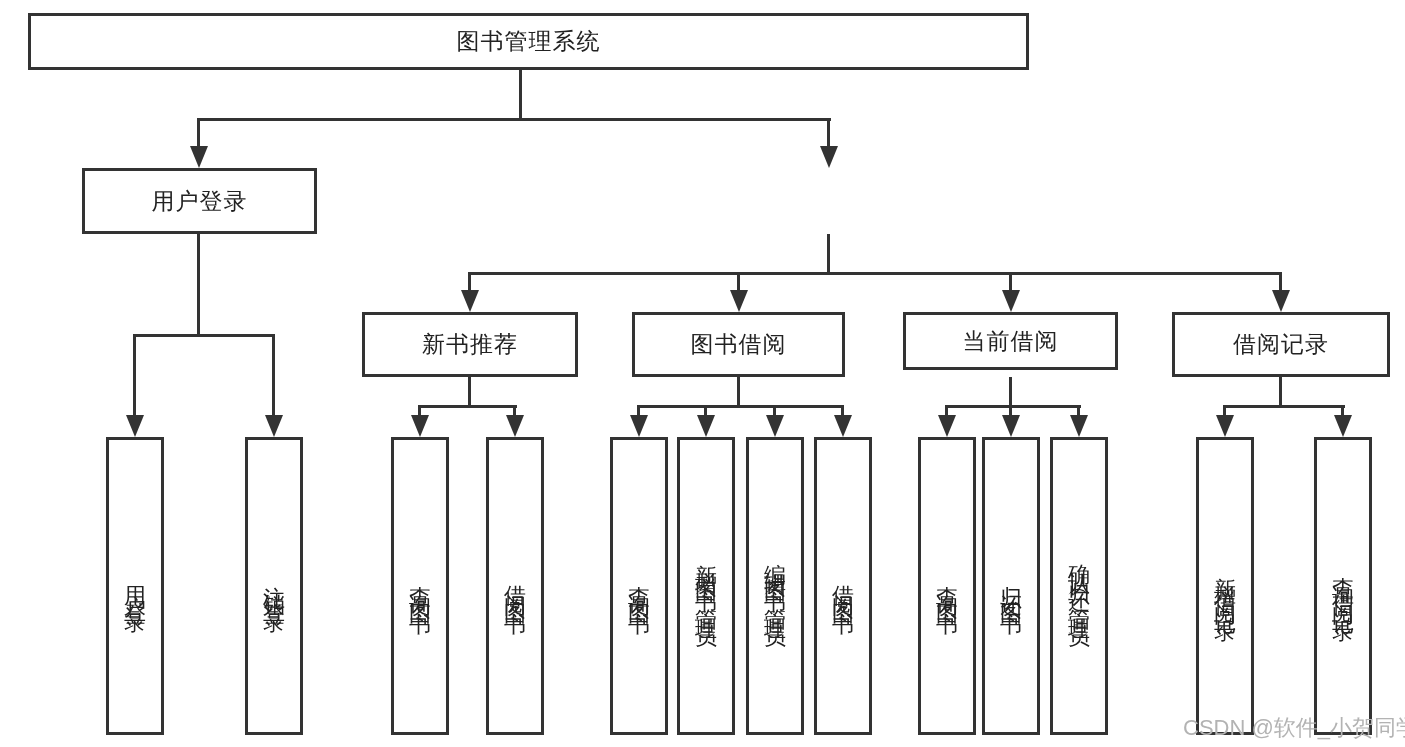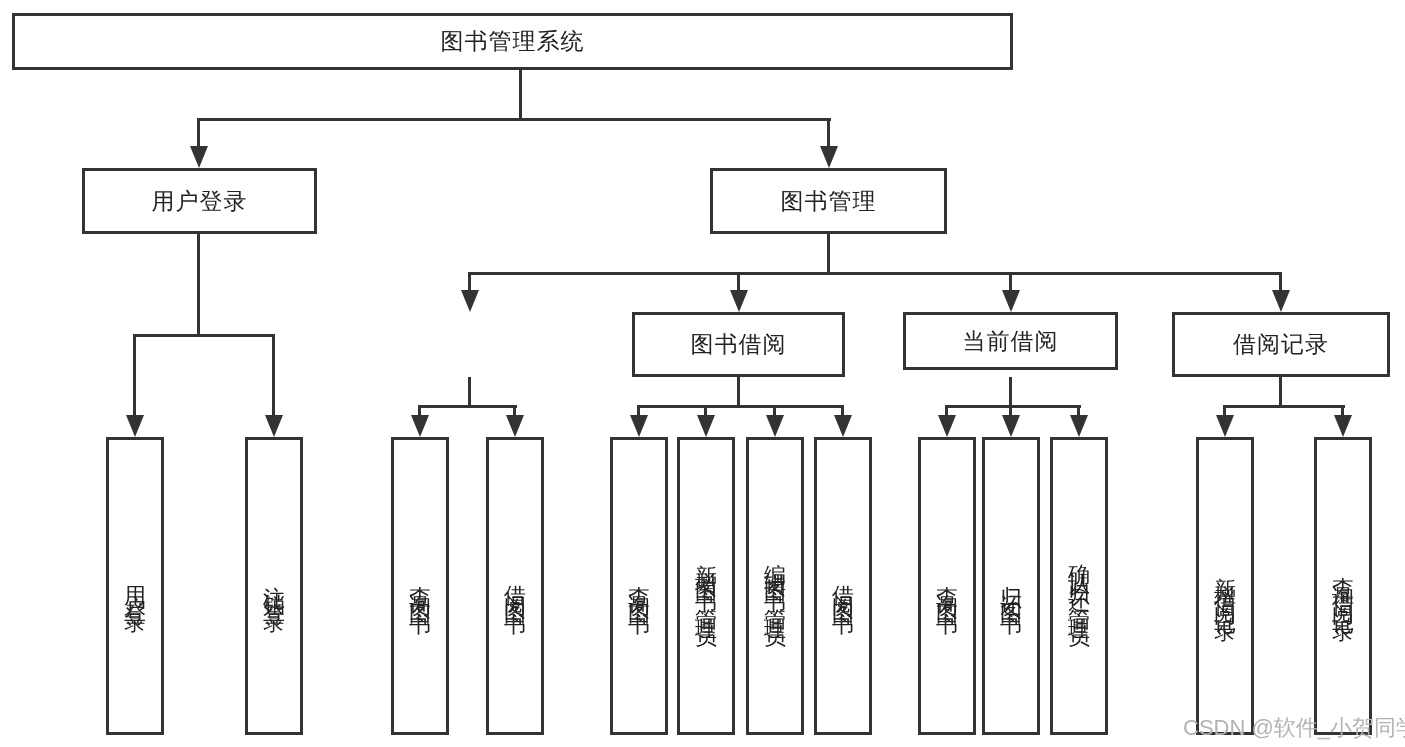--- a/index.html
+++ b/index.html
@@ -57,56 +57,56 @@
     color:var(--wm);
     z-index:5;
     white-space:nowrap;
   }
 </style>
 </head>
 <body>
 
 <div class="canvas">
 
-  <div class="box" style="left:12px;top:13px;width:1001px;height:57px;">
+  <div class="box" style="left:28px;top:13px;width:1001px;height:57px;">
     <span>图书管理系统</span>
   </div>
 
   <div class="vline" style="left:519px;top:70px;height:50px;"></div>
   <div class="hline" style="left:197px;top:118px;width:634px;"></div>
   <div class="vline" style="left:197px;top:118px;height:30px;"></div>
   <div class="arrow" style="left:190px;top:146px;"></div>
   <div class="vline" style="left:827px;top:118px;height:30px;"></div>
   <div class="arrow" style="left:820px;top:146px;"></div>
 
   <div class="box" style="left:82px;top:168px;width:235px;height:66px;">
     <span>用户登录</span>
-  </div>
-  <div class="box" style="left:710px;top:168px;width:237px;height:66px;">
-    <span>图书管理</span>
   </div>
 
   <div class="vline" style="left:197px;top:234px;height:103px;"></div>
   <div class="hline" style="left:133px;top:334px;width:142px;"></div>
   <div class="vline" style="left:133px;top:334px;height:82px;"></div>
   <div class="arrow" style="left:126px;top:415px;"></div>
   <div class="vline" style="left:272px;top:334px;height:82px;"></div>
   <div class="arrow" style="left:265px;top:415px;"></div>
 
   <div class="vline" style="left:827px;top:234px;height:41px;"></div>
   <div class="hline" style="left:468px;top:272px;width:814px;"></div>
   <div class="vline" style="left:468px;top:272px;height:20px;"></div>
   <div class="arrow" style="left:461px;top:290px;"></div>
   <div class="vline" style="left:737px;top:272px;height:20px;"></div>
   <div class="arrow" style="left:730px;top:290px;"></div>
   <div class="vline" style="left:1009px;top:272px;height:20px;"></div>
   <div class="arrow" style="left:1002px;top:290px;"></div>
   <div class="vline" style="left:1279px;top:272px;height:20px;"></div>
   <div class="arrow" style="left:1272px;top:290px;"></div>
 
+  <div class="box" style="left:362px;top:312px;width:216px;height:65px;">
+    <span>新书推荐</span>
+  </div>
   <div class="box" style="left:632px;top:312px;width:213px;height:65px;">
     <span>图书借阅</span>
   </div>
   <div class="box" style="left:903px;top:312px;width:215px;height:58px;">
     <span>当前借阅</span>
   </div>
   <div class="box" style="left:1172px;top:312px;width:218px;height:65px;">
     <span>借阅记录</span>
   </div>
 

